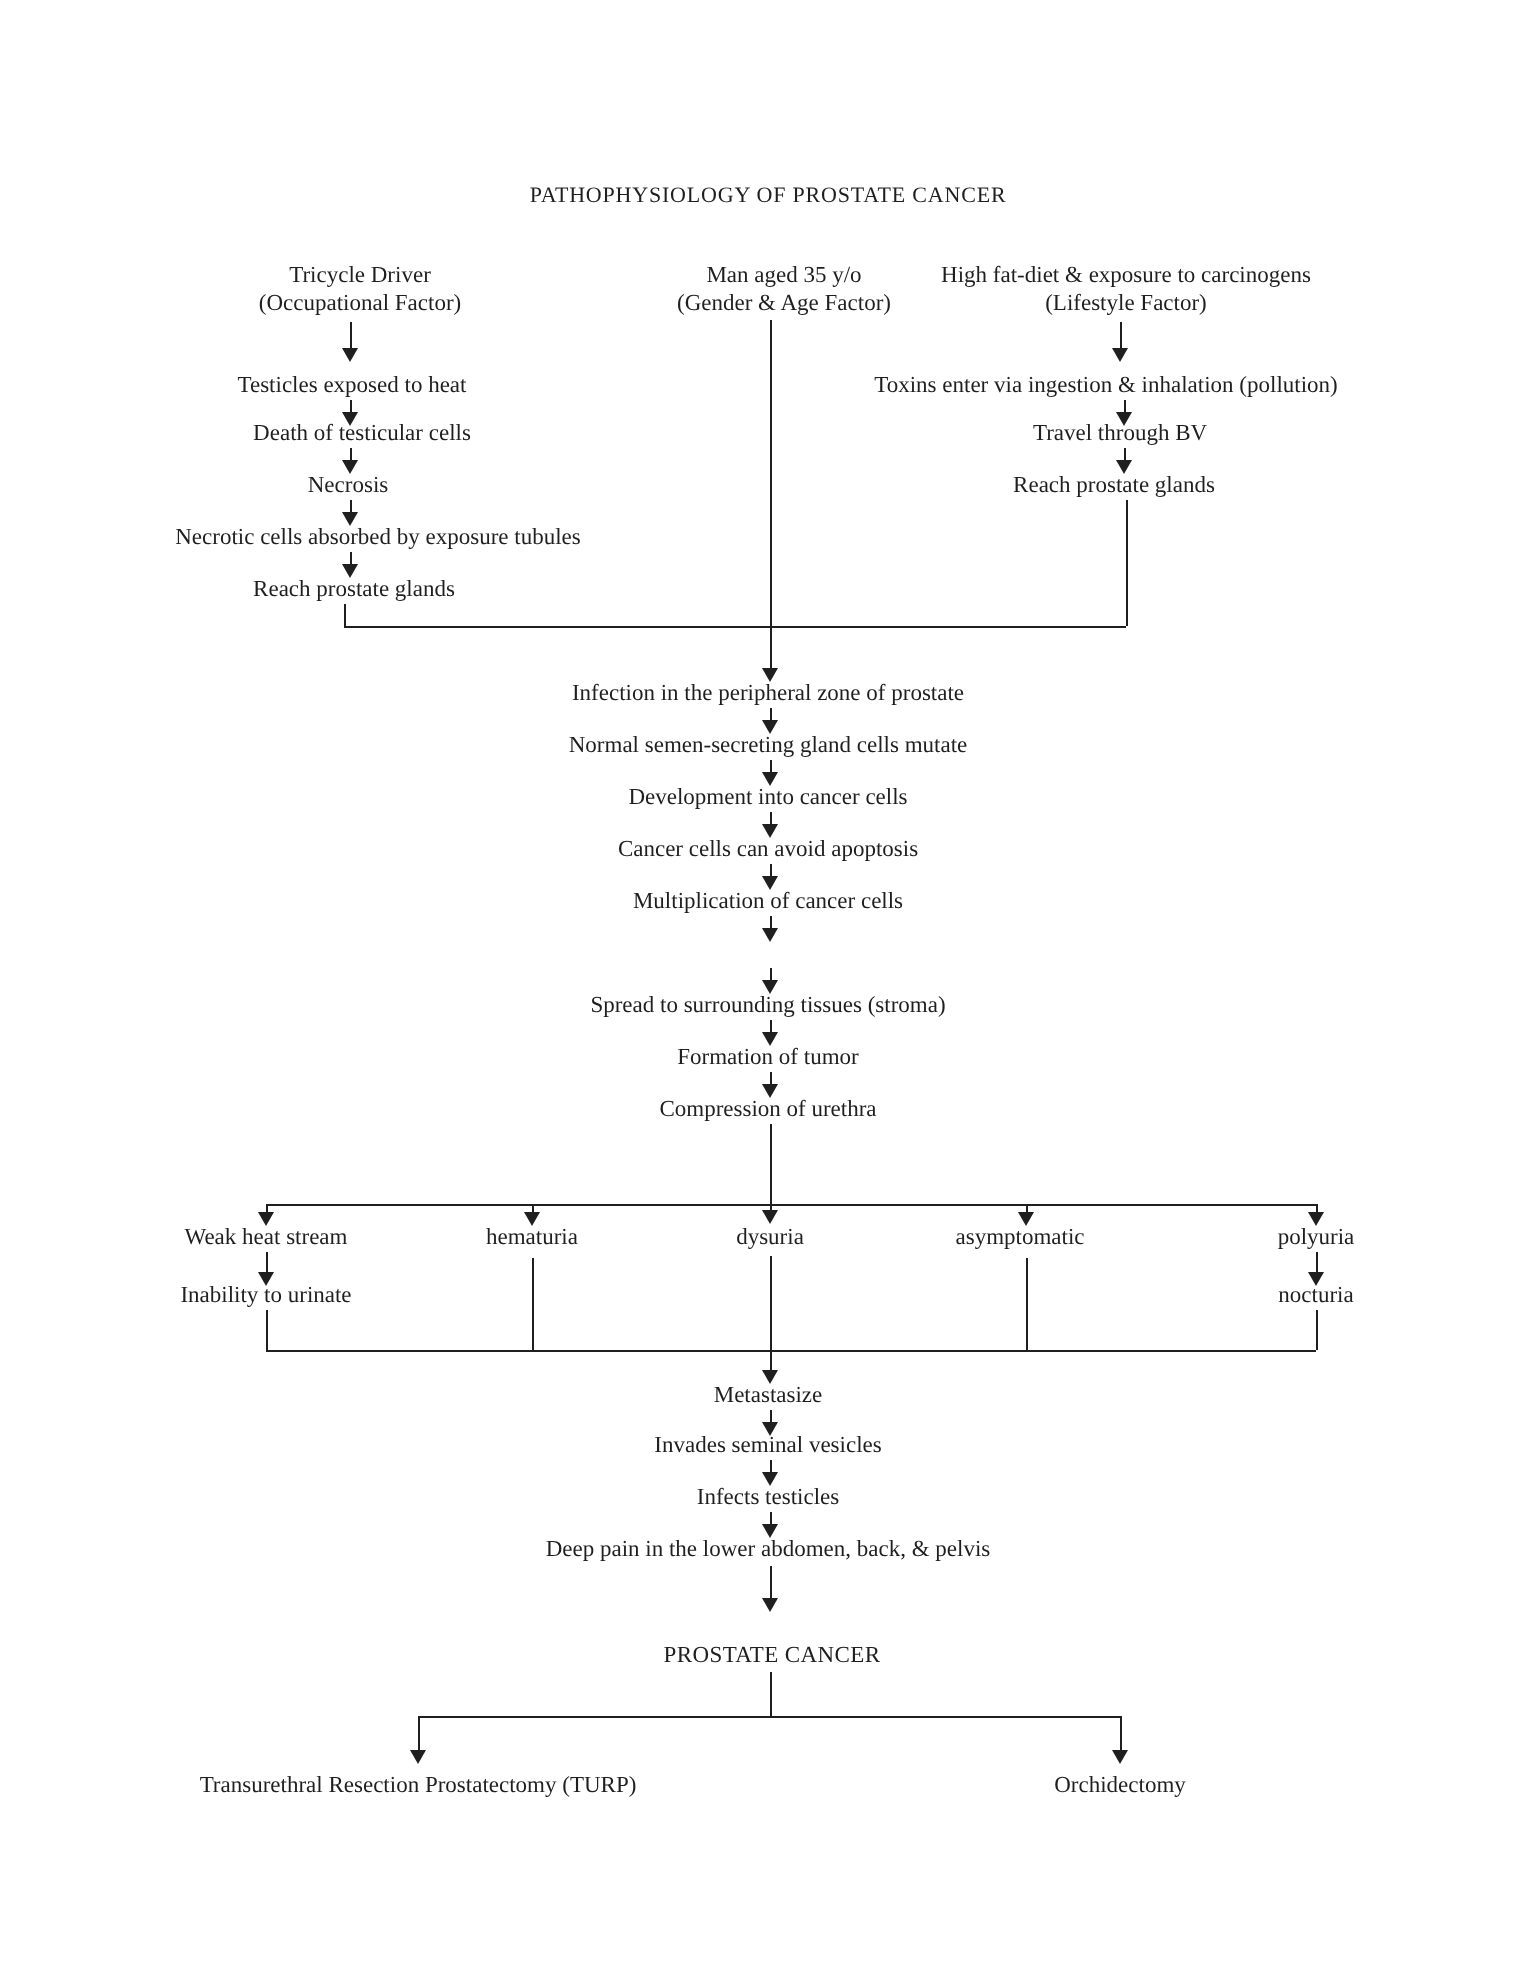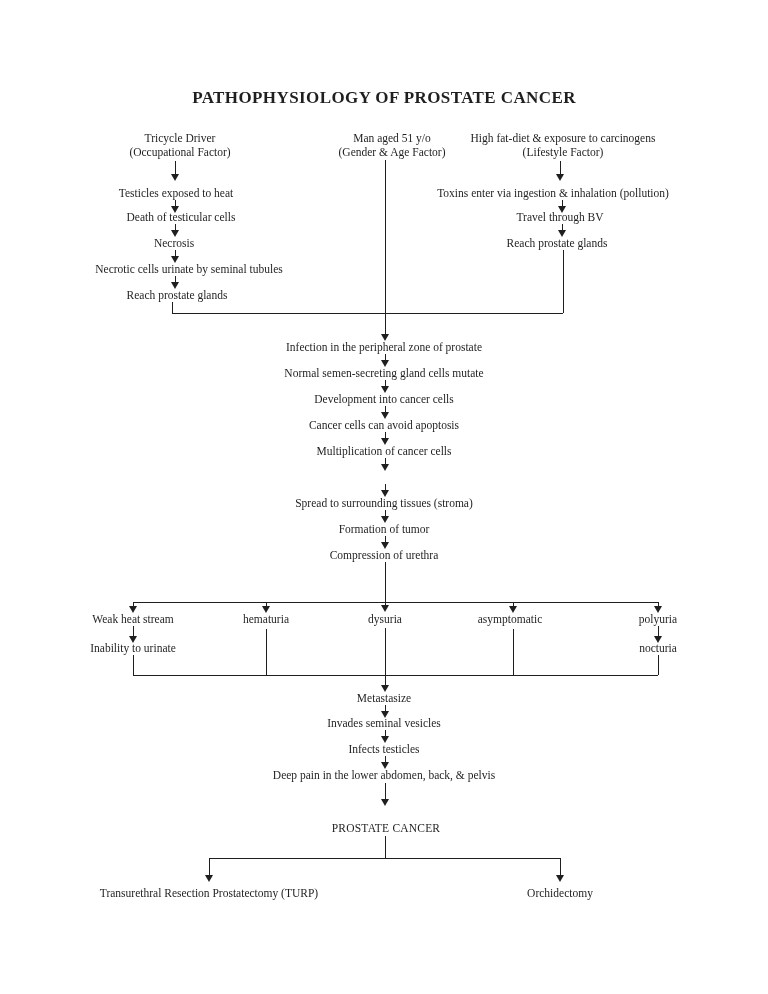--- a/index.html
+++ b/index.html
@@ -7,21 +7,21 @@
   .page {
     position: relative; width: 768px; height: 994px;
     background: var(--paper); color: var(--ink);
     font-family: "Liberation Serif", "DejaVu Serif", serif;
     overflow: hidden;
   }
   .node {
     position: absolute; transform: translate(-50%, -50%);
     white-space: nowrap; font-size: 11.5px; line-height: 14px; text-align: center;
   }
-  .title { font-size: 17px; font-weight: bold; letter-spacing: 0.4px; }
+  .title { font-size: 11px; font-weight: normal; letter-spacing: 0.4px; }
   .caps { letter-spacing: 0.2px; }
   .vl { position: absolute; width: 1px; background: var(--ink); }
   .hl { position: absolute; height: 1px; background: var(--ink); }
   .arrow { position: absolute; width: 8px; transform: translateX(-50%); }
   .arrow::before {
     content: ""; position: absolute; left: 3.5px; top: 0; bottom: 5px;
     width: 1px; background: var(--ink);
   }
   .arrow::after {
     content: ""; position: absolute; left: 0; bottom: 0; width: 0; height: 0;
@@ -34,39 +34,39 @@
 
 <div class="page">
 
   <div class="node title" style="left:384px; top:98px">PATHOPHYSIOLOGY OF PROSTATE CANCER</div>
 
   <div class="node" style="left:180px; top:145px">
     <div>Tricycle Driver</div>
     <div>(Occupational Factor)</div>
   </div>
   <div class="node" style="left:392px; top:145px">
-    <div>Man aged 51 y/o</div>
+    <div>Man aged 35 y/o</div>
     <div>(Gender &amp; Age Factor)</div>
   </div>
   <div class="node" style="left:563px; top:145px">
     <div>High fat-diet &amp; exposure to carcinogens</div>
     <div>(Lifestyle Factor)</div>
   </div>
 
   <div class="arrow" style="left:175px; top:161px; height:20px"></div>
   <div class="arrow" style="left:385px; top:160px; height:181px"></div>
   <div class="arrow" style="left:560px; top:161px; height:20px"></div>
 
   <div class="node" style="left:176px; top:193px">Testicles exposed to heat</div>
   <div class="arrow" style="left:175px; top:200px; height:13px"></div>
   <div class="node" style="left:181px; top:217px">Death of testicular cells</div>
   <div class="arrow" style="left:175px; top:224px; height:13px"></div>
   <div class="node" style="left:174px; top:243px">Necrosis</div>
   <div class="arrow" style="left:175px; top:250px; height:13px"></div>
-  <div class="node" style="left:189px; top:269px">Necrotic cells urinate by seminal tubules</div>
+  <div class="node" style="left:189px; top:269px">Necrotic cells absorbed by exposure tubules</div>
   <div class="arrow" style="left:175px; top:276px; height:13px"></div>
   <div class="node" style="left:177px; top:295px">Reach prostate glands</div>
 
   <div class="node" style="left:553px; top:193px">Toxins enter via ingestion &amp; inhalation (pollution)</div>
   <div class="arrow" style="left:562px; top:200px; height:13px"></div>
   <div class="node" style="left:560px; top:217px">Travel through BV</div>
   <div class="arrow" style="left:562px; top:224px; height:13px"></div>
   <div class="node" style="left:557px; top:243px">Reach prostate glands</div>
 
   <div class="vl" style="left:172px; top:302px; height:11px"></div>

